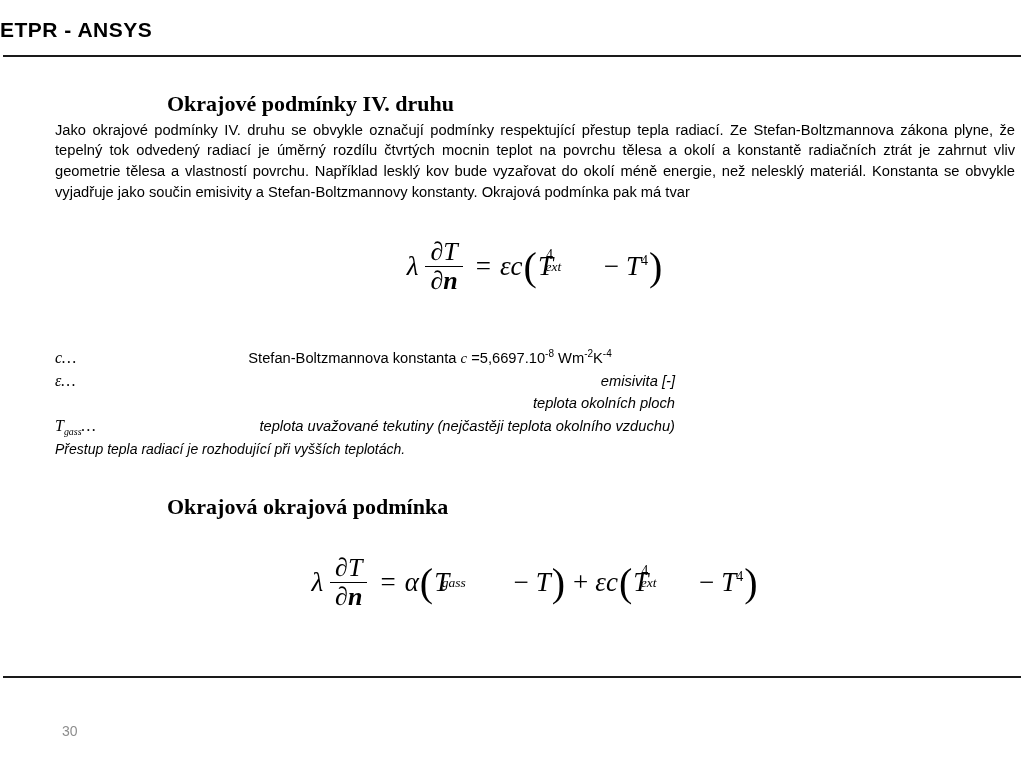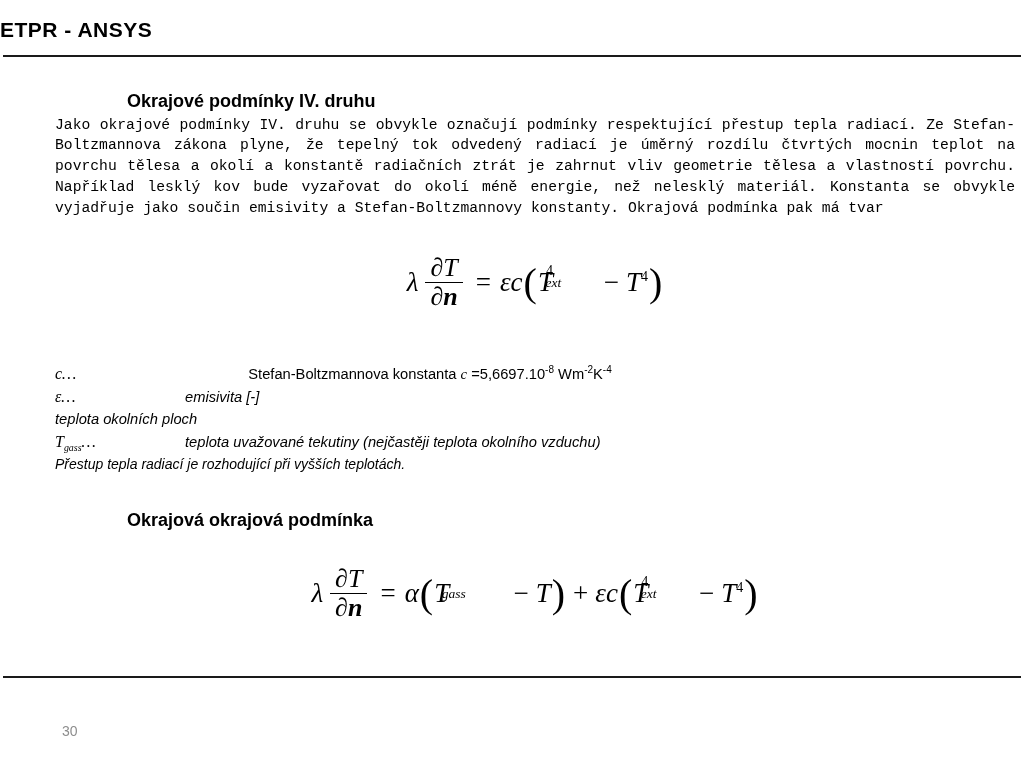--- a/index.html
+++ b/index.html
@@ -49,30 +49,30 @@
 
   
   .content {
     position: absolute;
     left: 55px;
     top: 90px;
     width: 960px;
   }
 
   .section-heading {
-    font-family: Liberation Sans, sans-serif;
+    font-family: Liberation Serif, serif;
     font-weight: bold;
-    font-size: 18px;
-    margin-left: 72px;
+    font-size: 22px;
+    margin-left: 112px;
     margin-bottom: 2px;
     line-height: 1.25;
   }
 
   .body-par {
-    font-family: Liberation Mono, monospace;
+    font-family: Liberation Sans, sans-serif;
     font-size: 14.7px;
     line-height: 1.42;
     text-align: justify;
     text-justify: inter-word;
   }
 
   
   .formula-wrap {
     width: 960px;
     text-align: center;
@@ -161,21 +161,21 @@
   .sym-key {
     width: 130px;
     flex: 0 0 130px;
     font-family: "Liberation Serif", serif;
     font-style: italic;
     font-size: 16px;
   }
   .sym-key sub { font-size: 0.62em; font-style: italic; }
   .sym-desc {
     flex: 1;
-    text-align: left;
+    text-align: right;
     font-family: "Liberation Sans", sans-serif;
     font-size: 14.7px;
   }
   .sym-desc.center { text-align: center; font-style: normal; }
   .sym-desc.ital { font-style: italic; }
   .sym-desc .cvar { font-family: "Liberation Serif", serif; font-style: italic; }
   .sym-desc sup { font-size: 0.68em; vertical-align: super; line-height: 0; }
 
   
   .notes {

